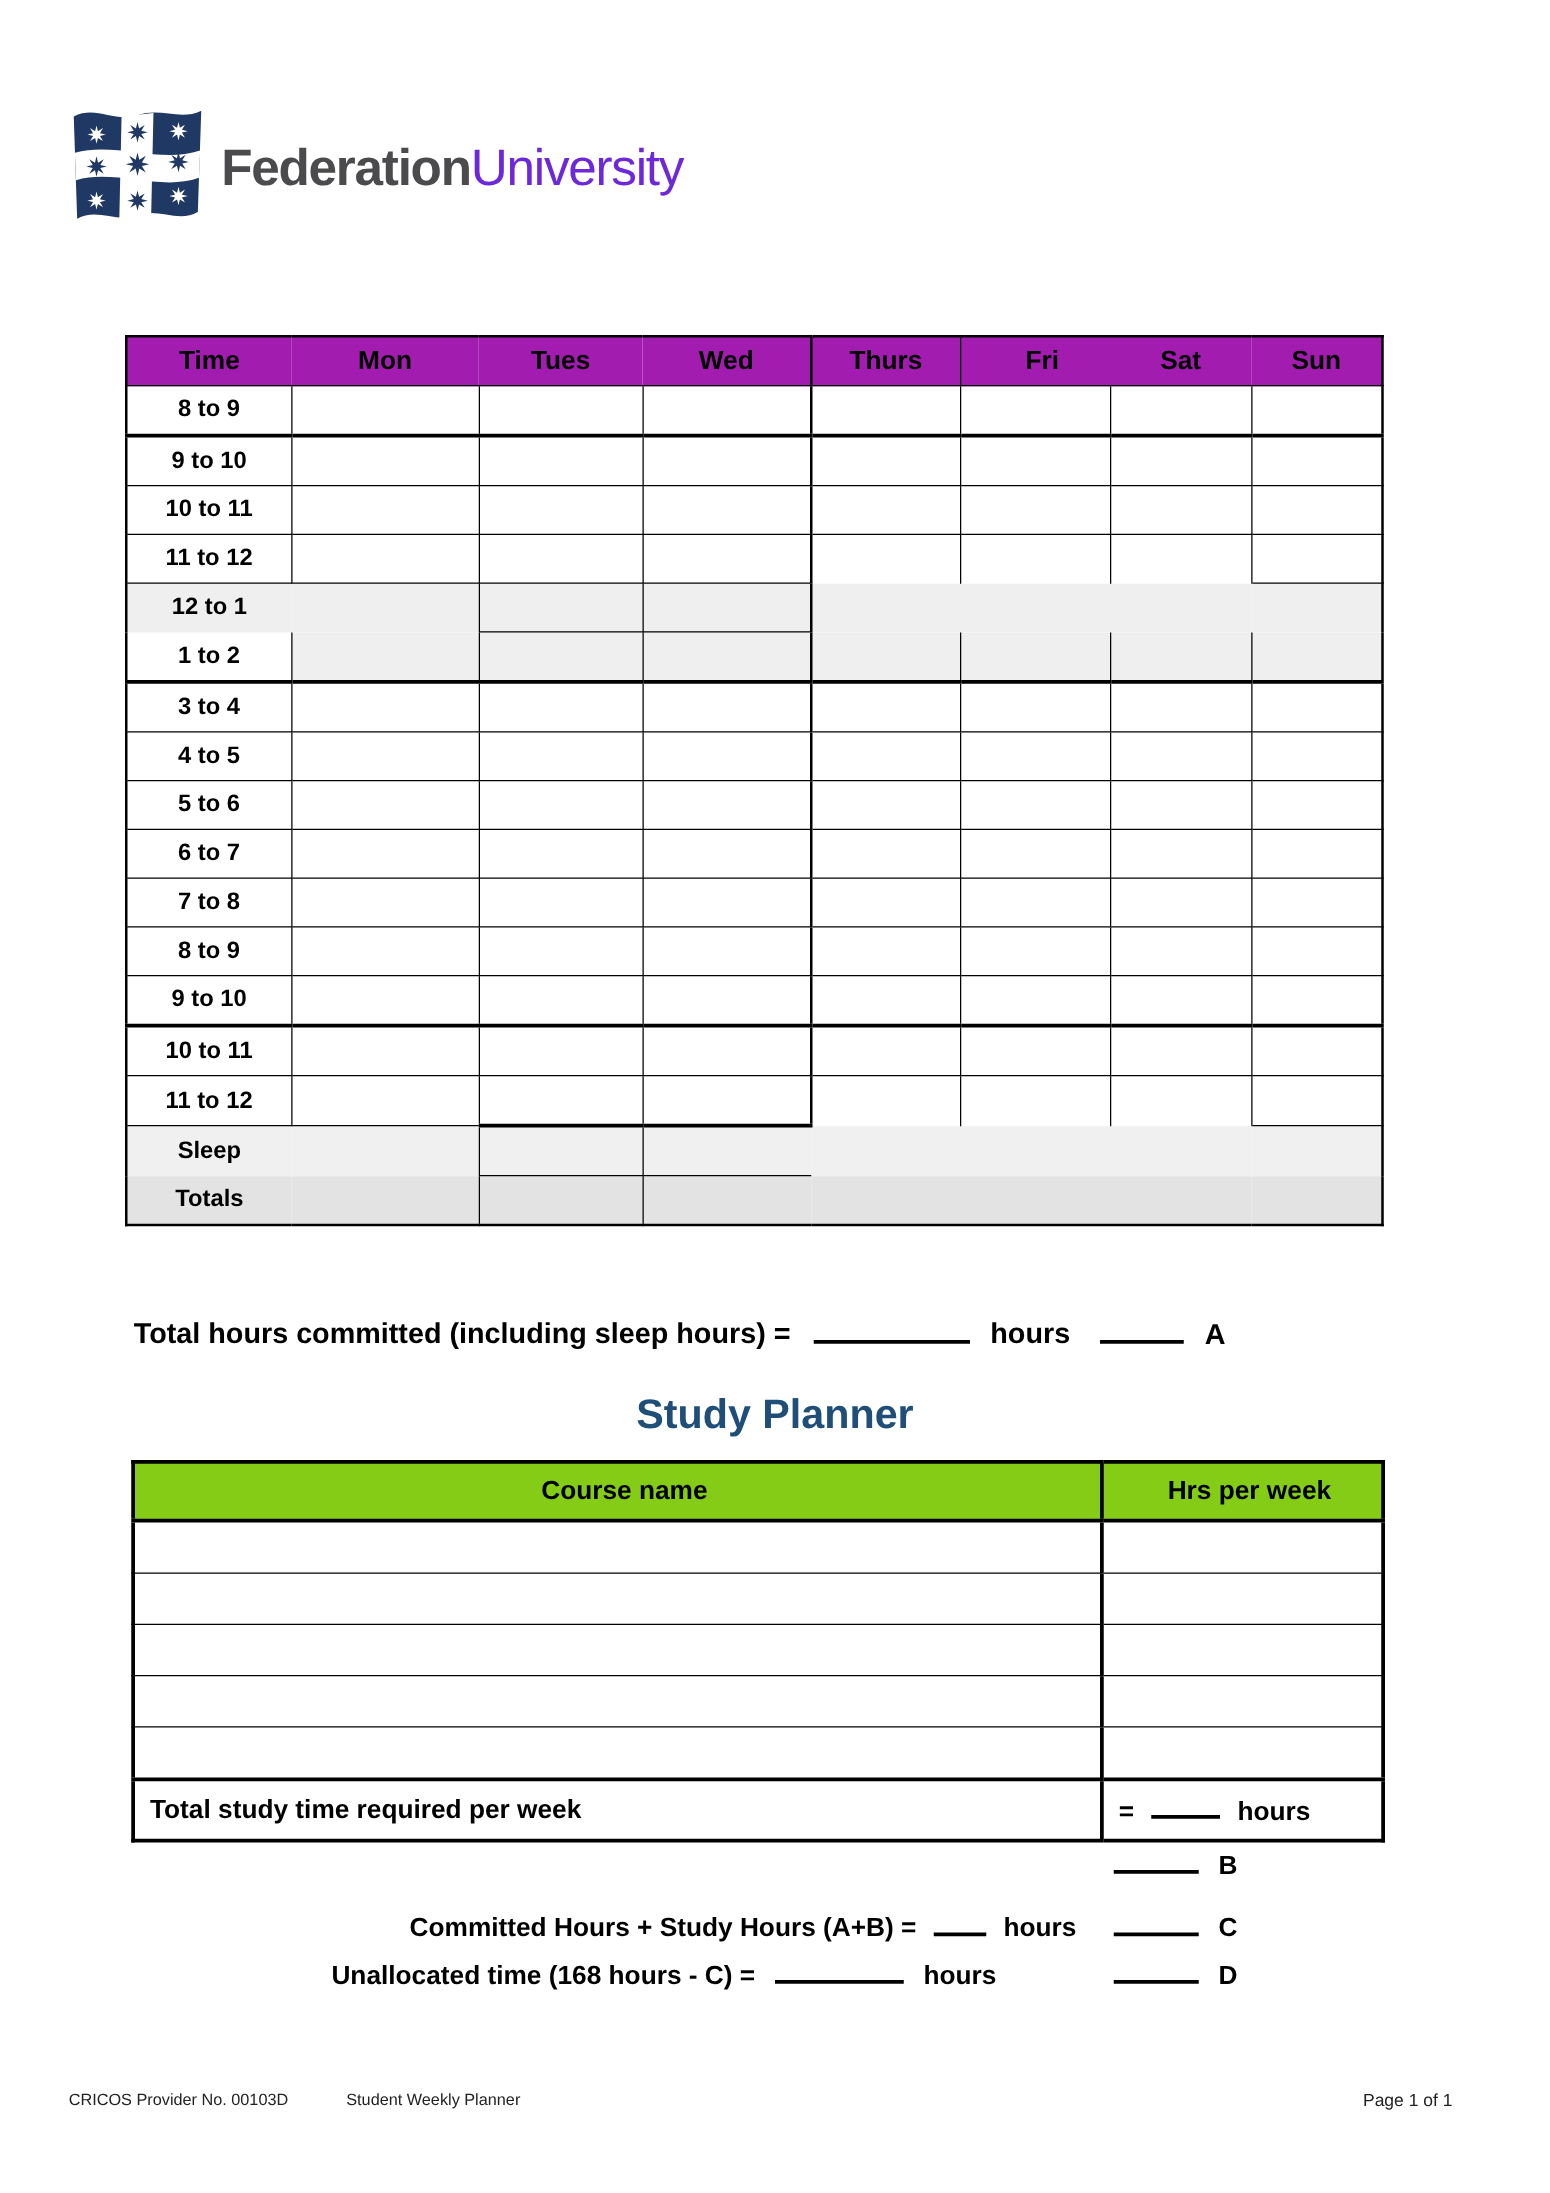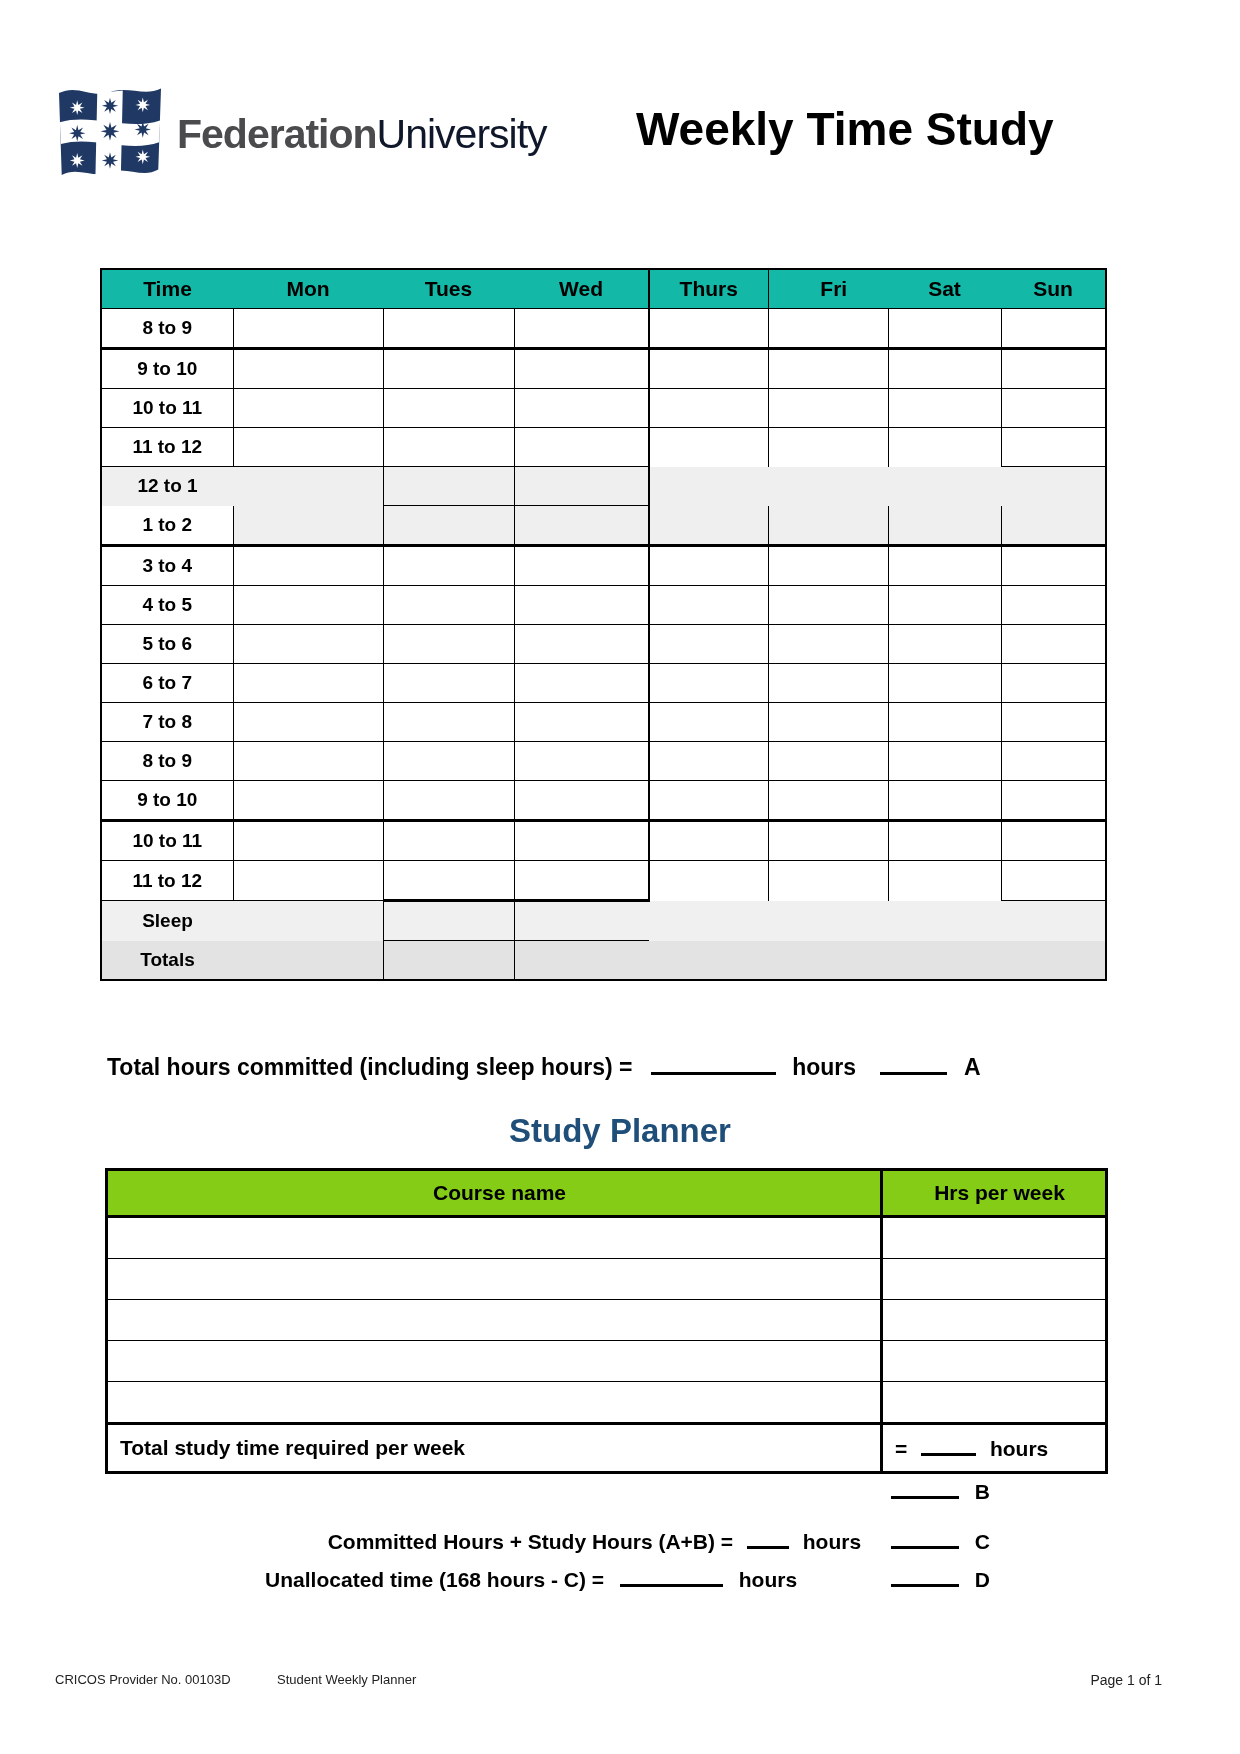--- a/index.html
+++ b/index.html
@@ -6,30 +6,30 @@
   .page {
     position:relative; width:1240px; height:1754px; background:#ffffff;
     font-family:"Liberation Sans", sans-serif; color:#000; overflow:hidden;
   }
 
   
   .logo { position:absolute; left:55px; top:84px; display:flex; align-items:center; gap:12px; }
   .logo svg { width:110px; height:102px; display:block; }
   .logo-text { display:flex; justify-content:center; }
   .logo-line1 { font-size:41px; font-weight:bold; color:#4b4b4d; line-height:1.02; letter-spacing:-1px; }
-  .logo-line2 { font-size:41px; font-weight:normal; color:#0f172a; line-height:1.02; letter-spacing:-1px; }
+  .logo-line2 { font-size:41px; font-weight:normal; color:#6d28d9; line-height:1.02; letter-spacing:-1px; }
   .doc-title { position:absolute; left:636px; top:102px; margin:0; font-size:46px; font-weight:bold; white-space:nowrap; }
 
   
   table.timetable {
     position:absolute; left:100px; top:268px; width:1005px;
     border-collapse:collapse; table-layout:fixed; border:2px solid #000;
   }
   .timetable th {
-    height:36px; background:#14b8a6; font-size:21px; font-weight:bold;
+    height:36px; background:#a21caf; font-size:21px; font-weight:bold;
     text-align:center; border-top:1px solid #000; border-bottom:1px solid #000;
   }
   .timetable th:nth-child(5) { border-left:2px solid #000; }
   .timetable th:nth-child(6) { border-left:1px solid #000;padding-left:12px; }
   .timetable td {
     height:36px; border:1px solid #000; font-size:19px; font-weight:bold; text-align:center;
   }
   .timetable td:nth-child(5) { border-left-width:2px; }
 
   tr.first td  { border-bottom-width:3px; }
@@ -131,21 +131,20 @@
       <use href="#star8" transform="translate(24,84) scale(0.9)" fill="#ffffff"></use>
       <use href="#star8" transform="translate(96,23) scale(0.9)" fill="#ffffff"></use>
       <use href="#star8" transform="translate(96,80) scale(0.9)" fill="#ffffff"></use>
     </svg>
     <div class="logo-text">
       <div class="logo-line1">Federation</div>
       <div class="logo-line2">University</div>
     </div>
   </div>
 
-  <h1 class="doc-title">Weekly Time Study</h1>
 
   <table class="timetable">
     <colgroup>
       <col style="width:132px">
         <col style="width:150px">
         <col style="width:131px">
         <col style="width:135px">
       <col style="width:119px">
         <col style="width:120px">
         <col style="width:113px">

